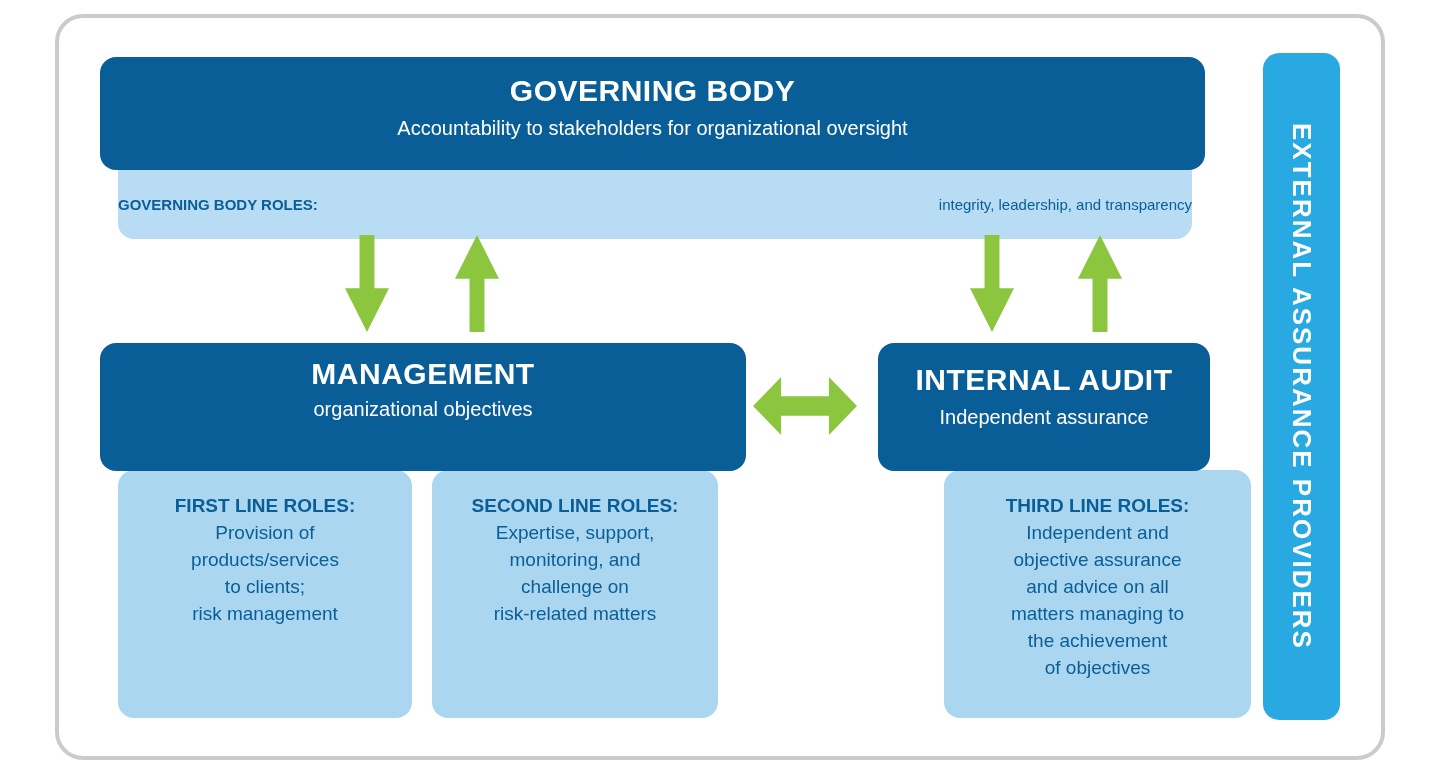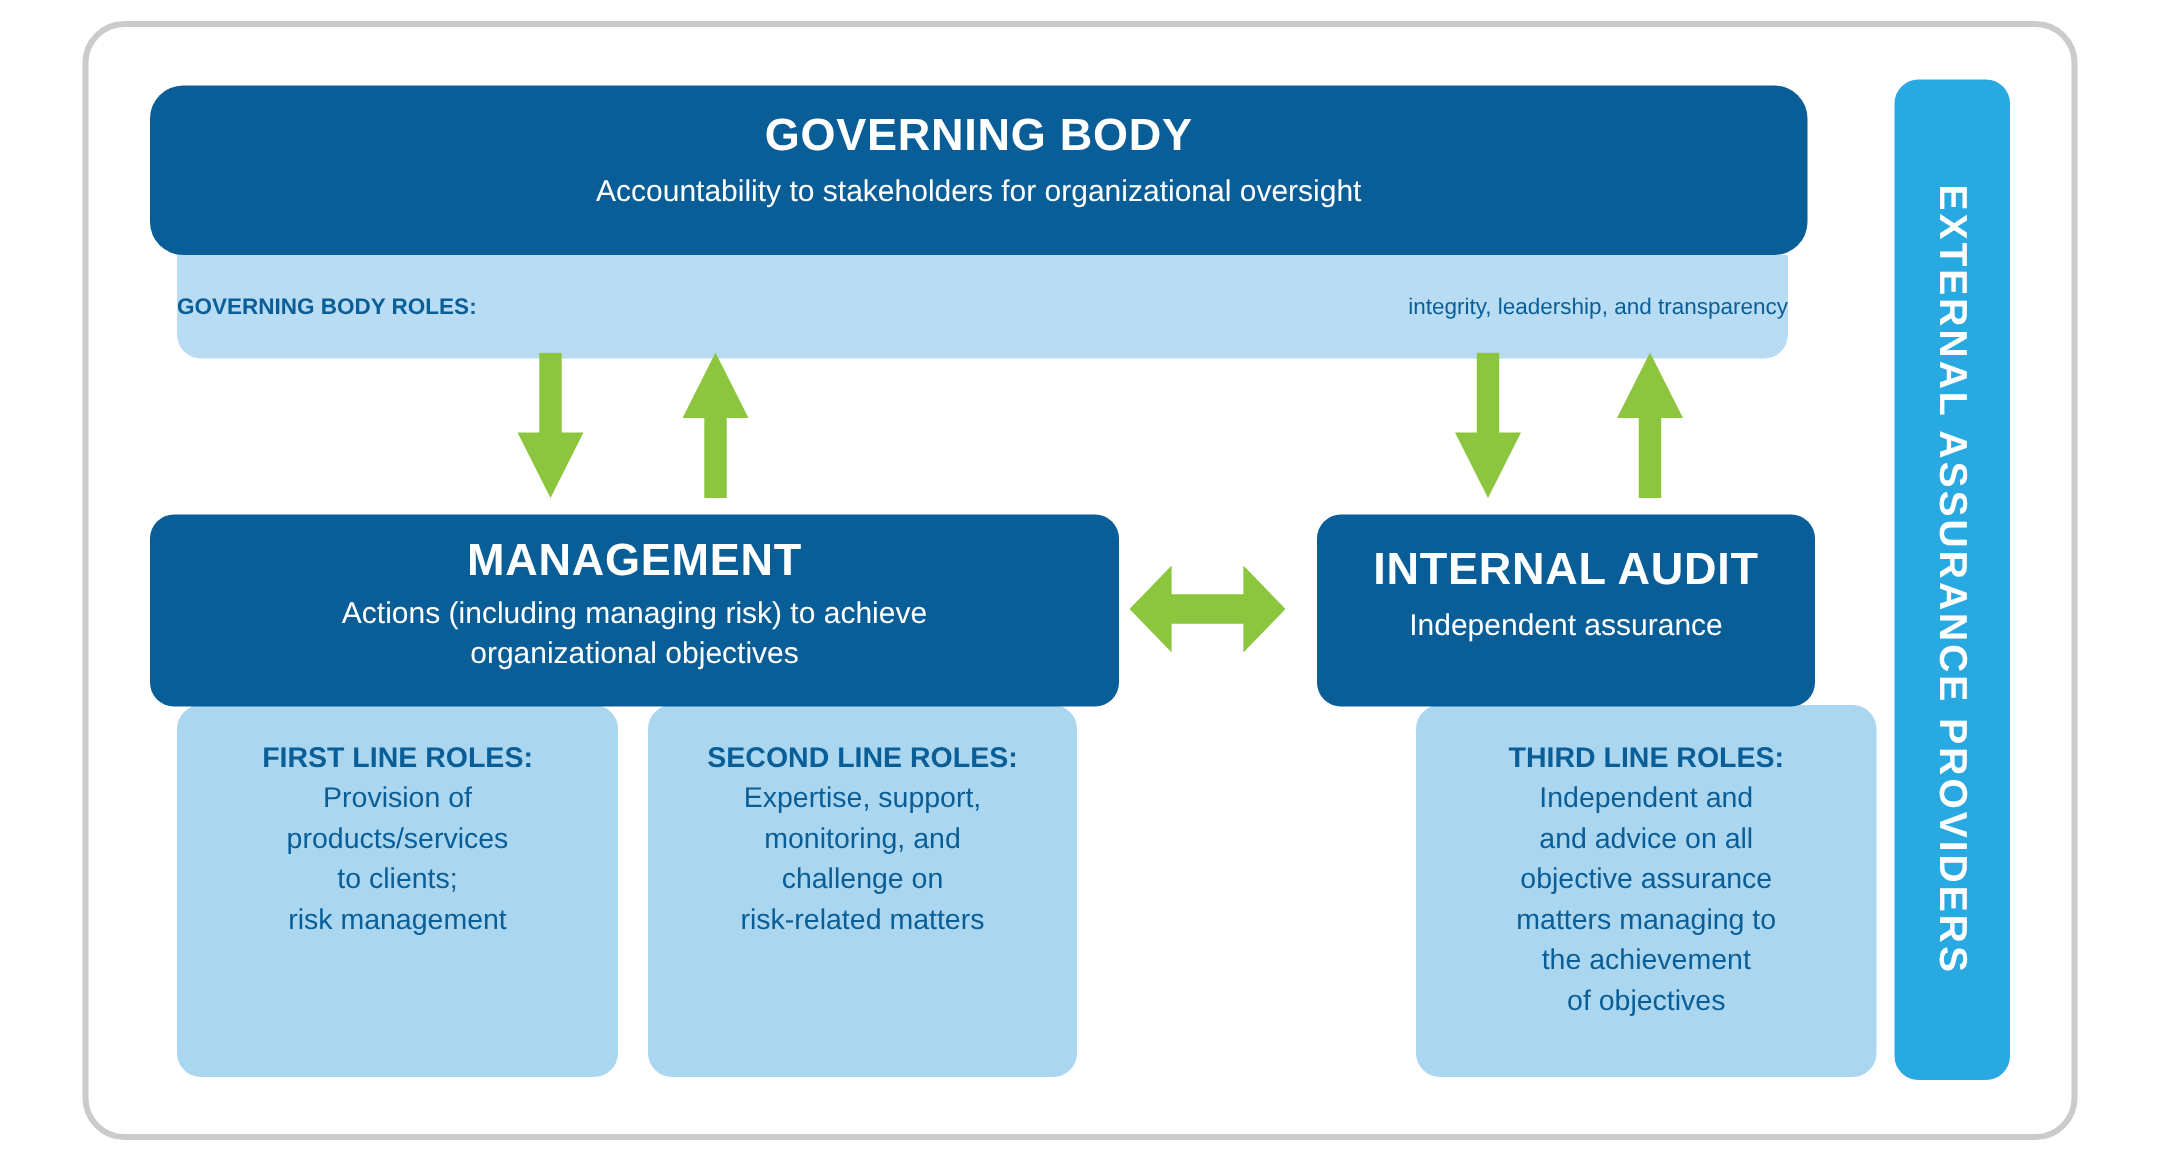--- a/index.html
+++ b/index.html
@@ -20,21 +20,21 @@
     background:#ffffff;border:4px solid var(--border-gray);border-radius:28px;
   }
 
   .box-dark{
     position:absolute;background:var(--dark-blue);border-radius:16px;
     color:#ffffff;text-align:center;
   }
   .box-title{font-weight:bold;font-size:30px;letter-spacing:0.5px;}
   .box-sub{font-size:20px;line-height:27px;}
 
-  #gb-box{left:100px;top:57px;width:1105px;height:113px;padding-top:17px;border-radius:22px;}
+  #gb-box{left:100px;top:57px;width:1105px;height:113px;padding-top:17px;}
   #gb-box .box-sub{margin-top:7px;}
 
   #gb-roles{
     position:absolute;left:118px;top:170px;width:1074px;height:69px;
     background:var(--lighter-blue);border-radius:0 0 16px 16px;
     display:flex;align-items:center;justify-content:space-between;
     color:var(--dark-blue);font-size:15px;
   }
   #gb-roles .bold{font-weight:bold;}
   #gb-roles .rest{margin-left:6px;}
@@ -112,31 +112,30 @@
     <span class="heading">SECOND LINE ROLES:</span>
     <span class="line">Expertise, support,</span>
     <span class="line">monitoring, and</span>
     <span class="line">challenge on</span>
     <span class="line">risk-related matters</span>
   </div>
 
   <div id="third-line-box" class="role-box">
     <span class="heading">THIRD LINE ROLES:</span>
     <span class="line">Independent and</span>
+    <span class="line">objective assurance</span>
     <span class="line">and advice on all</span>
-    <span class="line">objective assurance</span>
     <span class="line">matters managing to</span>
     <span class="line">the achievement</span>
     <span class="line">of objectives</span>
   </div>
 
   <div id="mgmt-box" class="box-dark">
     <div class="box-title">MANAGEMENT</div>
     <div class="box-sub">
-      <span class="line" style="display:block">Actions (including managing risk) to achieve</span>
       <span class="line" style="display:block">organizational objectives</span>
     </div>
   </div>
 
   <div id="ia-box" class="box-dark">
     <div class="box-title">INTERNAL AUDIT</div>
     <div class="box-sub">Independent assurance</div>
   </div>
 
   <div id="arrow-mgmt-ia"></div>

